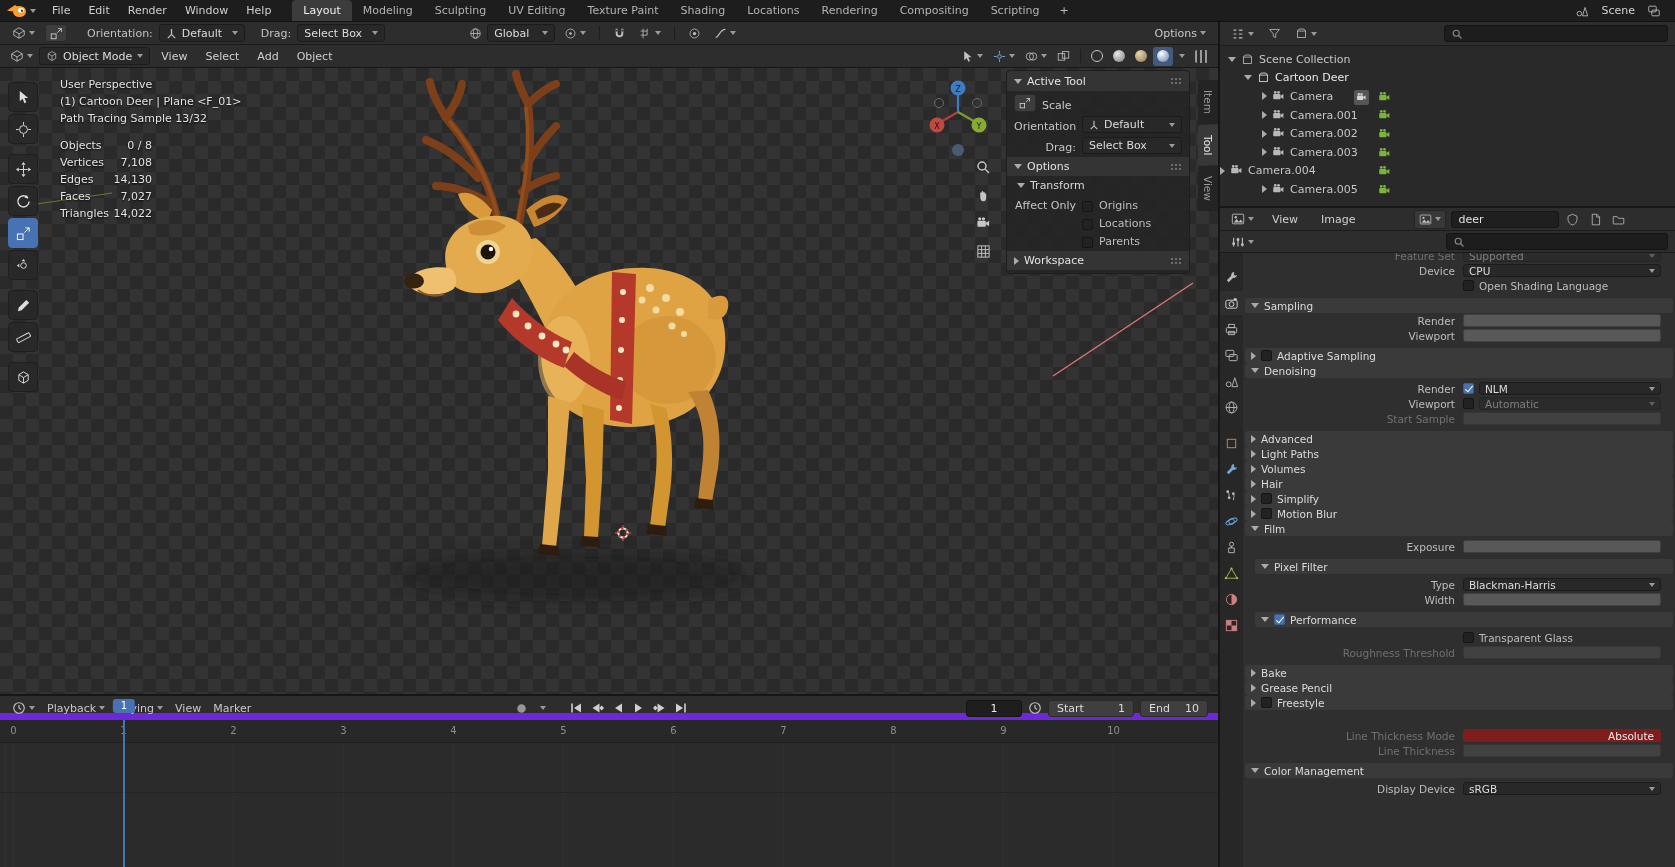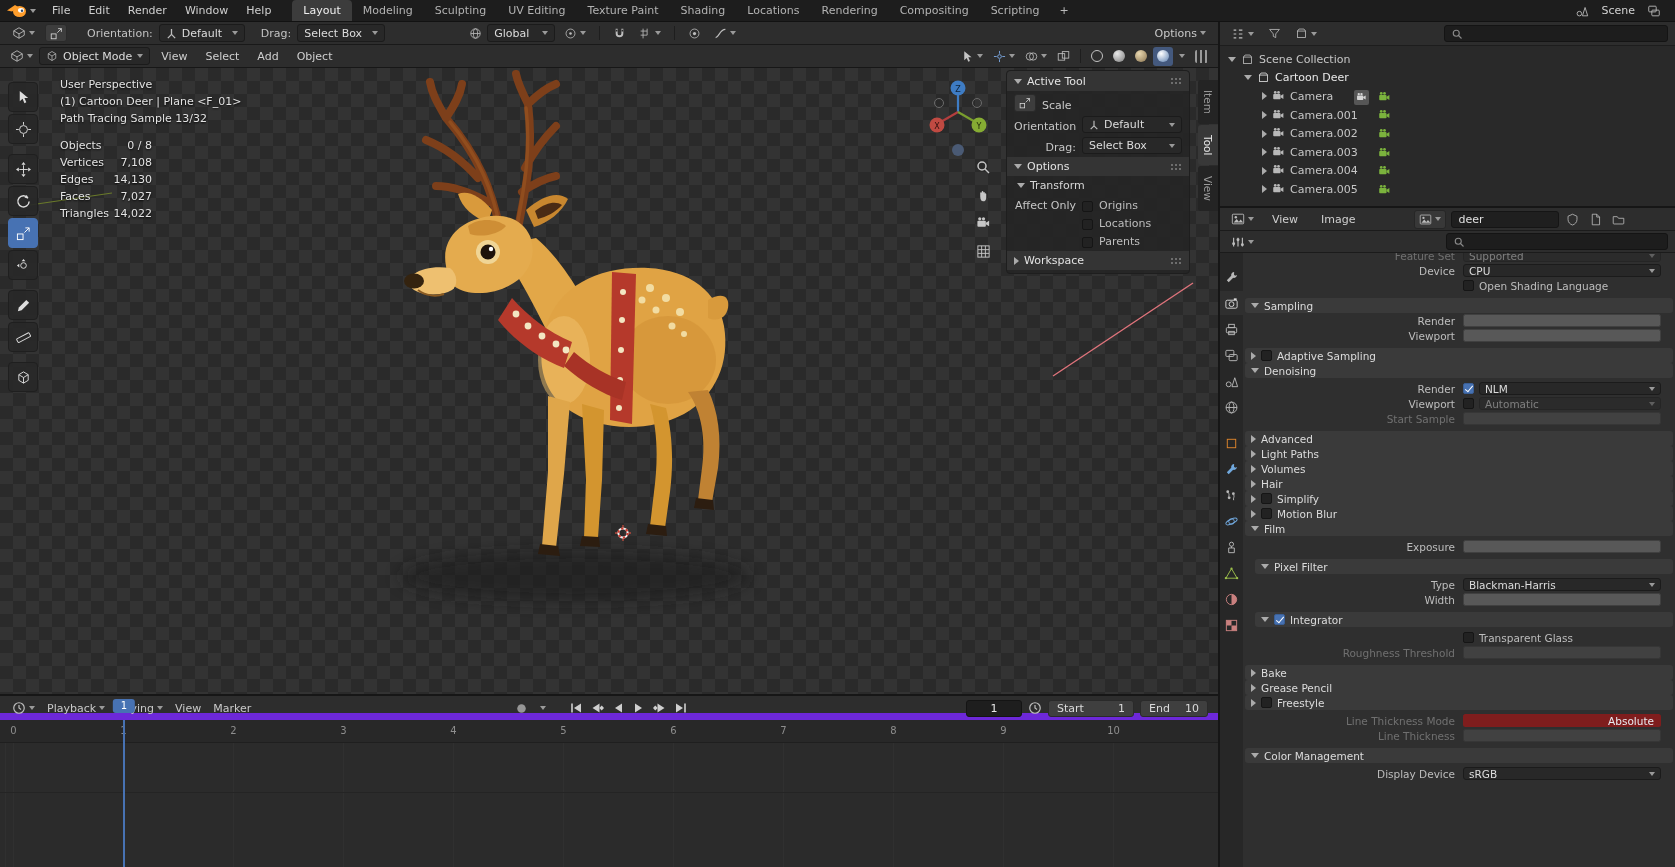--- a/index.html
+++ b/index.html
@@ -826,21 +826,21 @@
         </div>
 
         <div class="ol-row" style="padding-left:42px">
           <span class="tri-r"></span>
           <svg class="ic" width="13" height="13" color="#b8b8b8">
             <use href="#i-cam"></use>
           </svg>
           <span>Camera.003</span>
         </div>
 
-        <div class="ol-row" style="padding-left:42px">
+        <div class="ol-row" style="">
           <span class="tri-r"></span>
           <svg class="ic" width="13" height="13" color="#b8b8b8">
             <use href="#i-cam"></use>
           </svg>
           <span>Camera.004</span>
         </div>
 
         <div class="ol-row" style="padding-left:42px">
           <span class="tri-r"></span>
           <svg class="ic" width="13" height="13" color="#b8b8b8">
@@ -1164,21 +1164,21 @@
     <div class="prow">
       <span class="lbl">Width</span>
       <div class="valwrap">
           <div class="slider"></div>
         </div>
     </div>
     <div class="gap"></div>
     <div class="psec psub">
         <span class="tri-d"></span>
         <span class="cb on"></span>
-        <span>Integrator</span>
+        <span>Performance</span>
       </div>
     <div class="prow" style="margin-top:3px">
       <span class="lbl"></span>
       <div class="valwrap">
           <span class="cb"></span>
           <span class="cap">Transparent Glass</span>
         </div>
     </div>
     <div class="prow dim">
       <span class="lbl">Roughness Threshold</span>
@@ -1193,21 +1193,21 @@
       </div>
     <div class="psec">
         <span class="tri-r"></span>
         <span>Grease Pencil</span>
       </div>
     <div class="psec">
         <span class="tri-r"></span>
         <span class="cb"></span>
         <span>Freestyle</span>
       </div>
-    <div class="prow" style="margin-top:3px">
+    <div class="prow" style="margin-top:18px">
       <span class="lbl dim">Line Thickness Mode</span>
       <div class="valwrap">
           <div class="enum">
             <span>Absolute</span>
           </div>
         </div>
     </div>
     <div class="prow dim">
       <span class="lbl">Line Thickness</span>
       <div class="valwrap">

